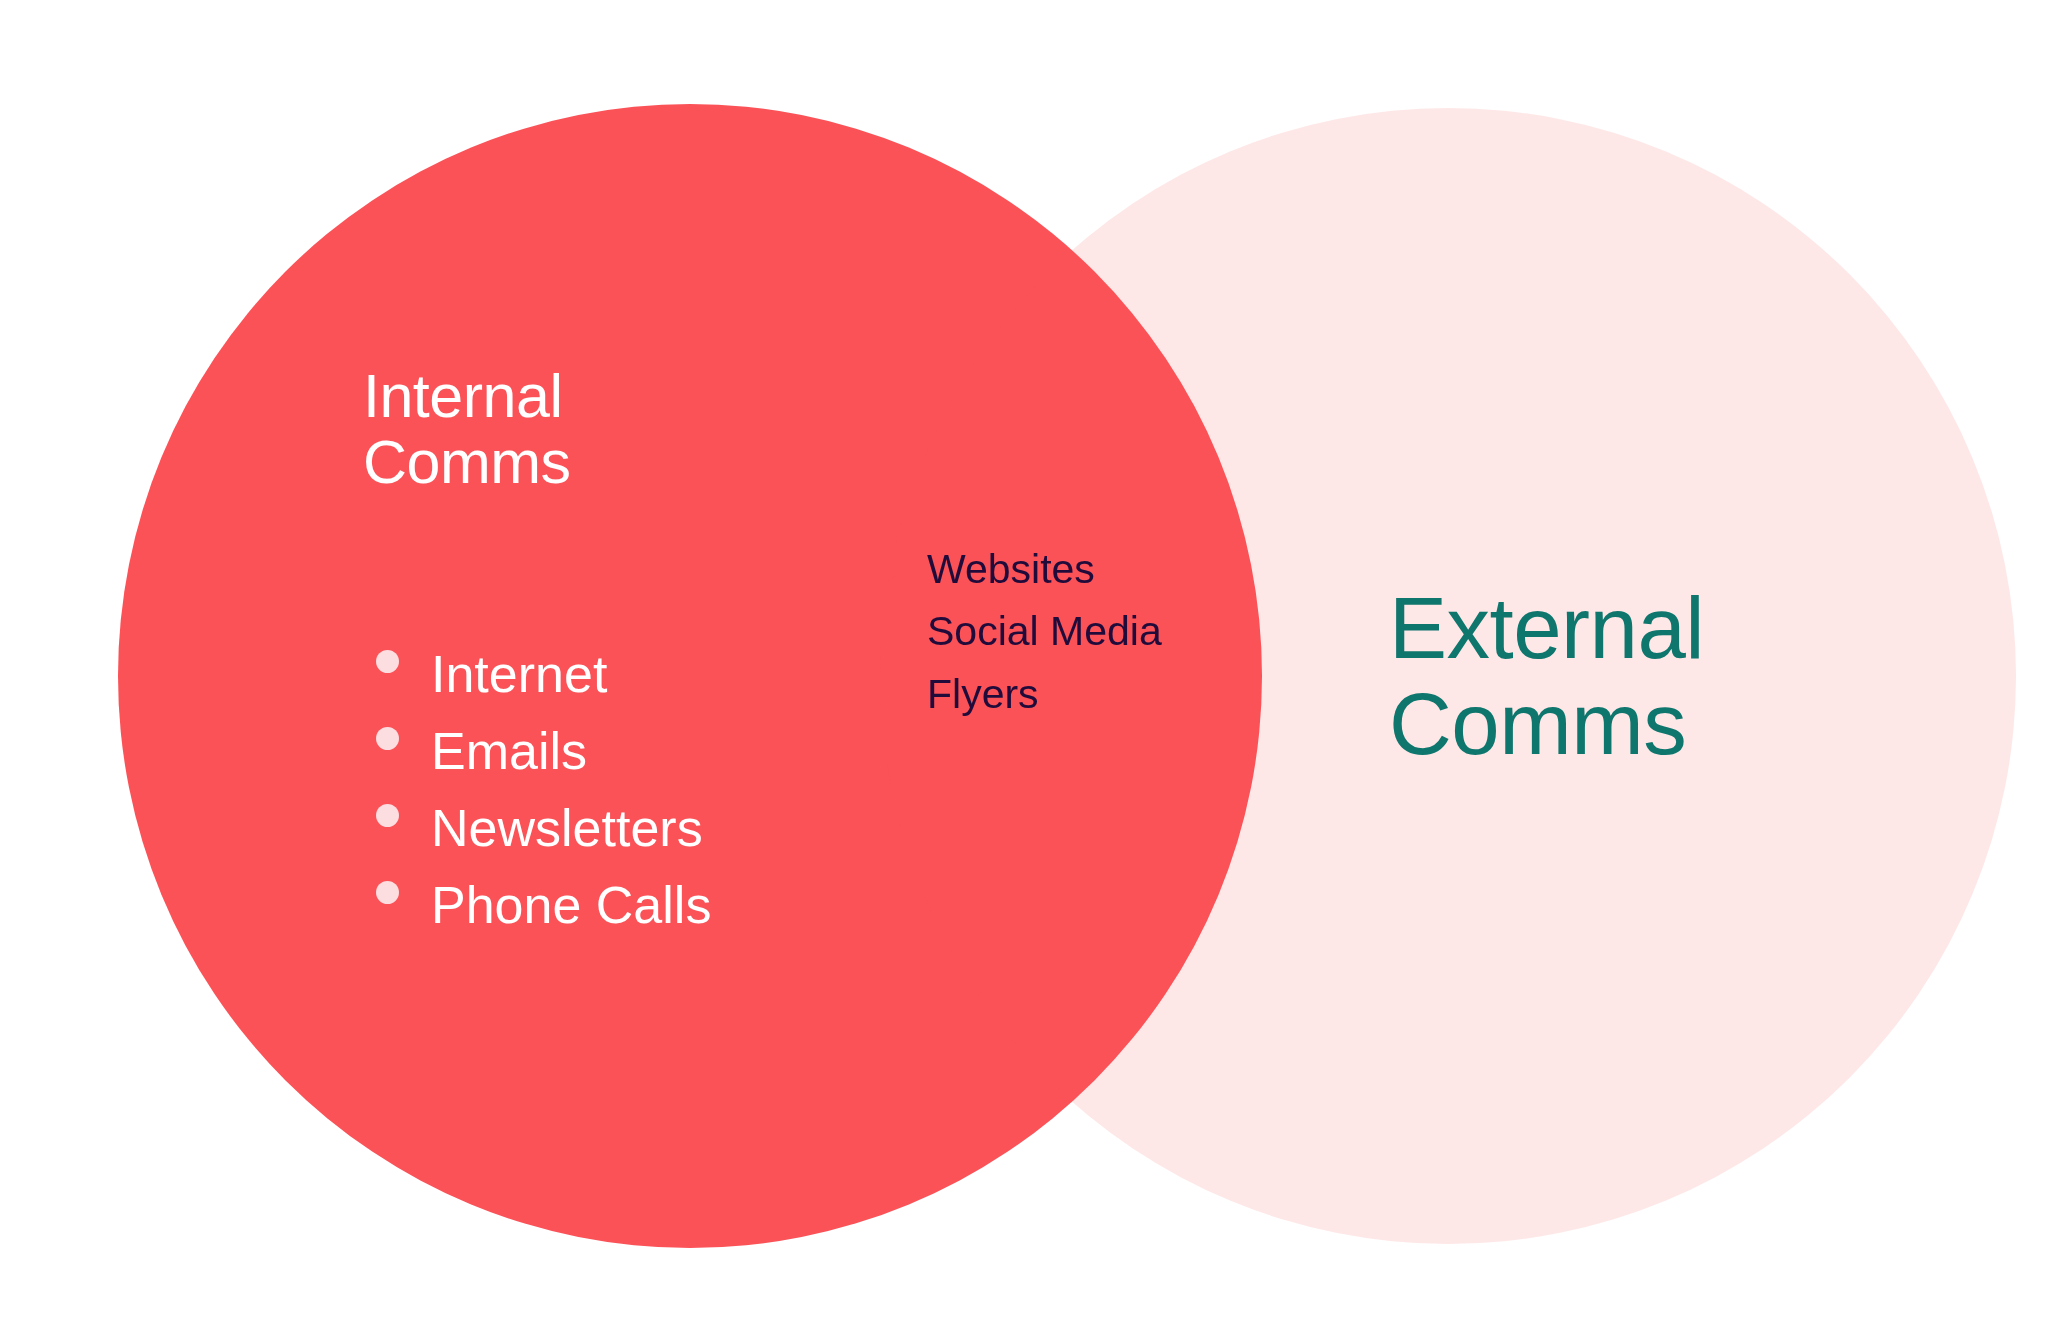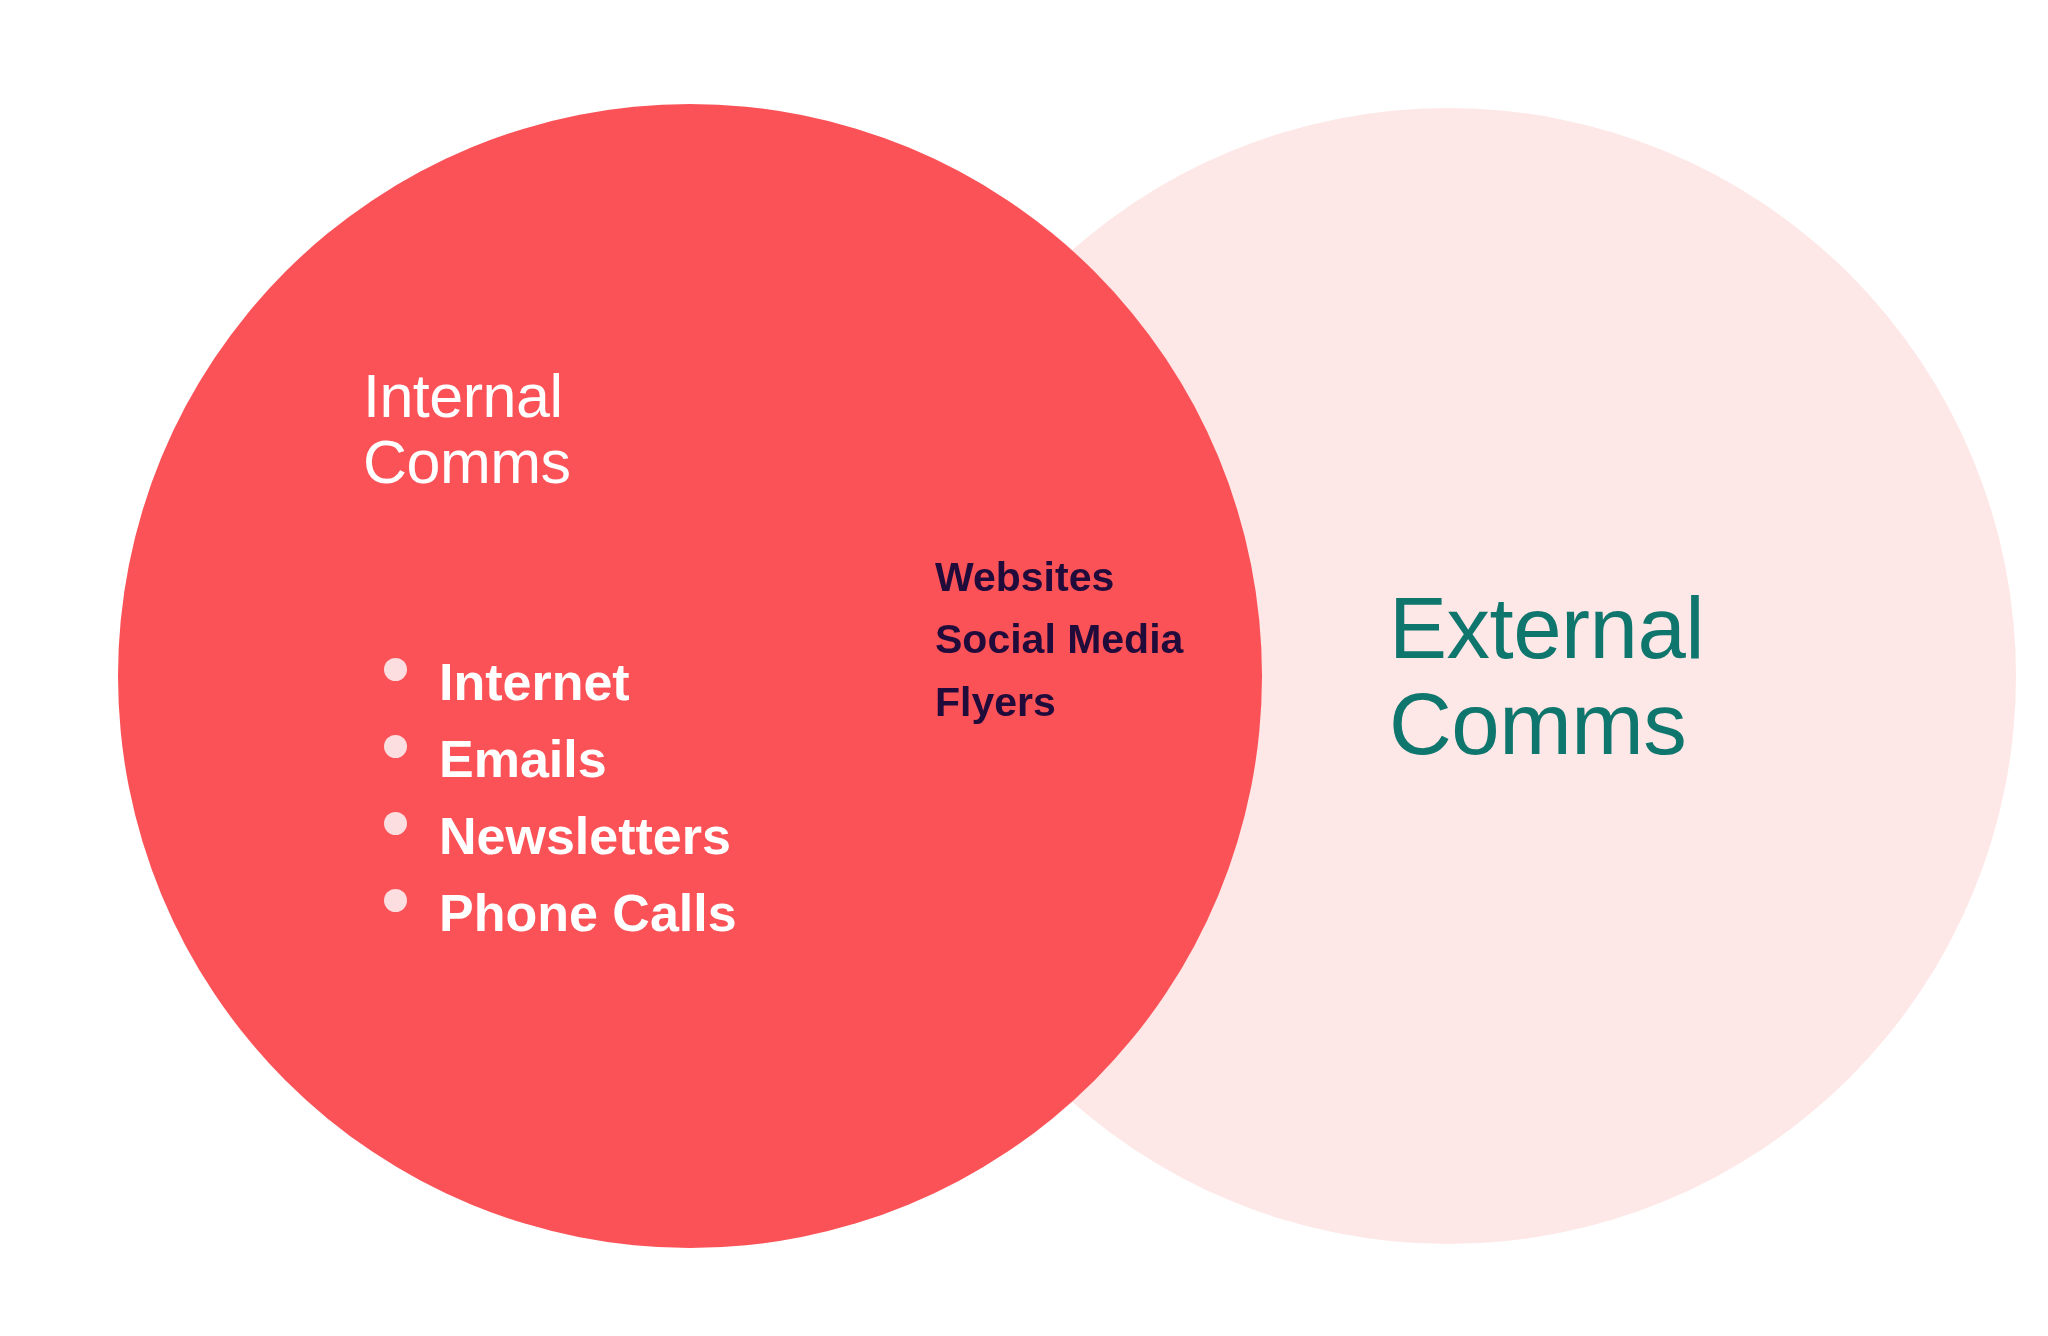--- a/index.html
+++ b/index.html
@@ -65,23 +65,22 @@
     top: 580px;
     font-size: 87px;
     color: #0f766e;
     line-height: 1.10;
   }
 
   
   .item-list {
     position: absolute;
     list-style: none;
-    margin: 12px;
+    margin: 4px;
     padding: 0;
-    font-weight: bold;
   }
   .item {
     position: relative;
     display: block;
     padding-left: 55px;
     font-size: 52px;
     line-height: 1.48;
     white-space: nowrap;
   }
   .item .bullet {

